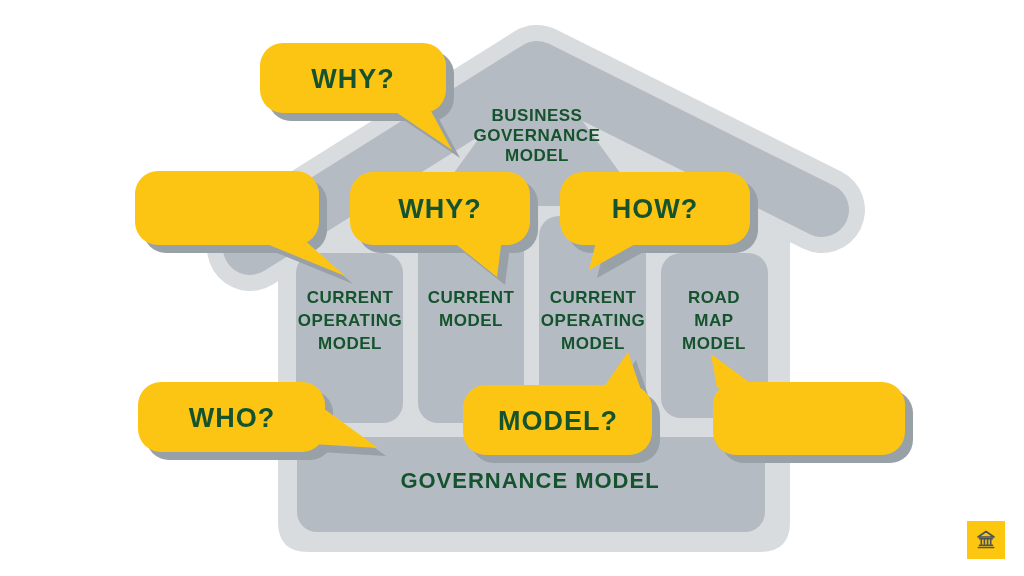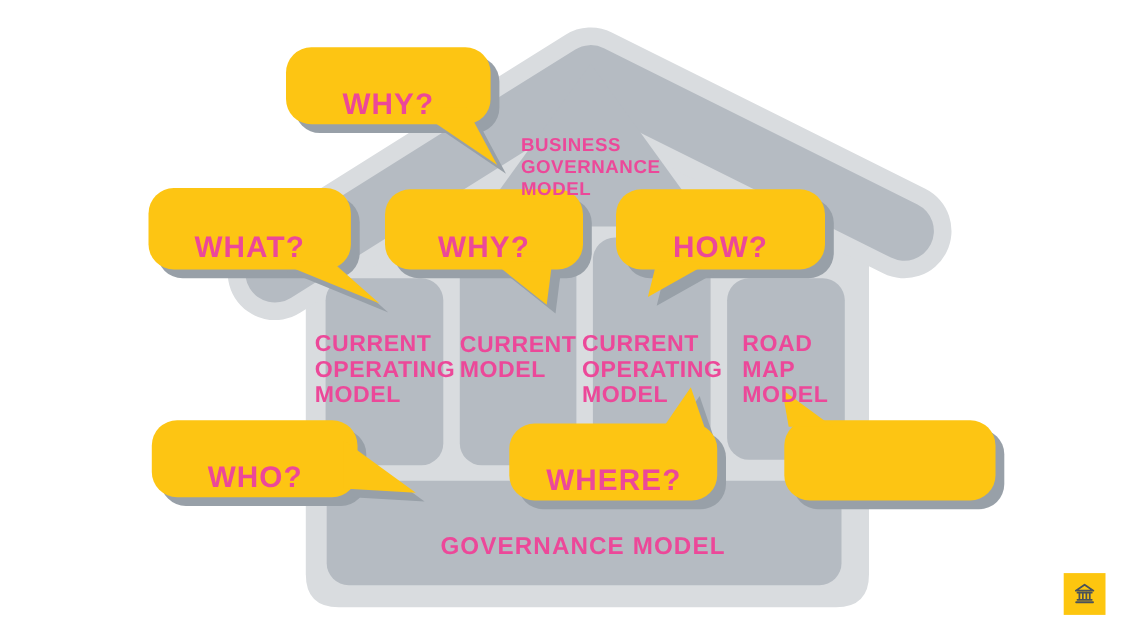--- a/index.html
+++ b/index.html
@@ -7,28 +7,28 @@
     position:relative;
     width:1024px;height:576px;
     background:#ffffff;
     overflow:hidden;
     font-family:"Liberation Sans", sans-serif;
   }
   #shapes{position:absolute;left:0;top:0;}
   .lbl{
     position:absolute;
     transform:translate(-50%,-50%);
-    color:#ec4899;
+    text-align:center;
+    color:#14532d;
     font-weight:700;
     white-space:nowrap;
     pointer-events:none;
-    margin-top:16px;
   }
   .model-lbl{
-    font-size:21px;
+    font-size:17px;
     line-height:23px;
     letter-spacing:0.5px;
   }
   .roof-lbl{
     font-size:17px;
     line-height:20px;
     letter-spacing:0.5px;
   }
   .bubble-lbl{
     font-size:27px;
@@ -172,25 +172,24 @@
 
   <div class="lbl model-lbl" style="left:714px;top:320px;">
     <span>ROAD</span>
     <span>MAP</span>
     <span>MODEL</span>
   </div>
 
   <div class="lbl gov-lbl" style="left:530px;top:481px;">GOVERNANCE MODEL</div>
 
   <div class="lbl bubble-lbl" style="left:353px;top:79px;">WHY?</div>
-  <div class="lbl bubble-lbl" style="left:227px;top:209px;">WHAT?</div>
   <div class="lbl bubble-lbl" style="left:440px;top:209px;">WHY?</div>
   <div class="lbl bubble-lbl" style="left:232px;top:418px;">WHO?</div>
   <div class="lbl bubble-lbl" style="left:655px;top:209px;">HOW?</div>
-  <div class="lbl bubble-lbl" style="left:558px;top:421px;">WHERE?</div>
+  <div class="lbl bubble-lbl" style="left:558px;top:421px;">MODEL?</div>
 
   <div id="corner-badge">
     <svg width="24" height="24" viewBox="0 0 24 24">
       <g fill="none" stroke="#4a525a" stroke-width="1.6" stroke-linejoin="round" stroke-linecap="round">
         <path d="M4 9 L12 3.5 L20 9 Z"></path>
         <line x1="5.5" y1="10.8" x2="18.5" y2="10.8"></line>
         <line x1="7.3" y1="10.8" x2="7.3" y2="16.3"></line>
         <line x1="10.4" y1="10.8" x2="10.4" y2="16.3"></line>
         <line x1="13.6" y1="10.8" x2="13.6" y2="16.3"></line>
         <line x1="16.7" y1="10.8" x2="16.7" y2="16.3"></line>

